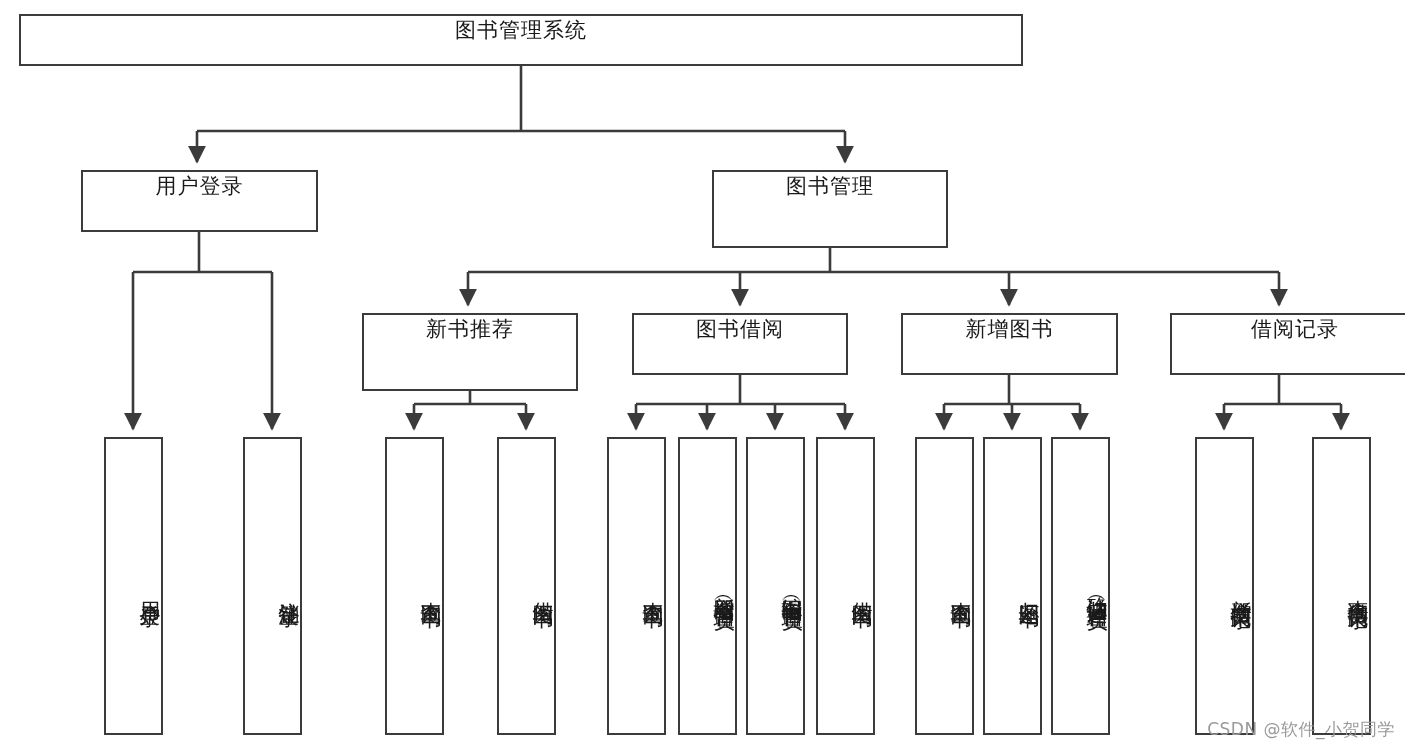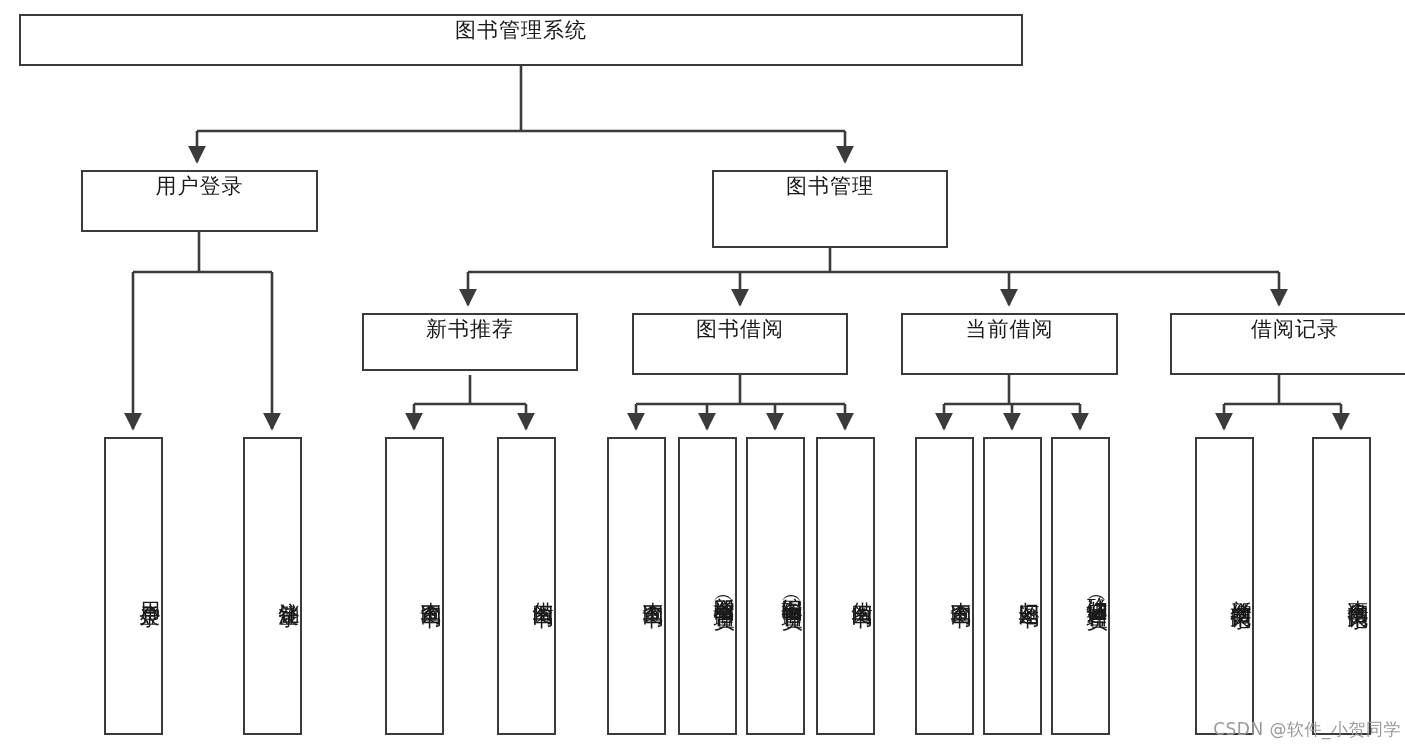--- a/index.html
+++ b/index.html
@@ -50,21 +50,21 @@
     line-height: 1.05;
   }
   .node.v .vtext {
     writing-mode: vertical-rl;
     text-orientation: upright;
     display: block;
     white-space: nowrap;
   }
   .watermark {
     position: absolute;
-    right: 4px;
+    right: 10px;
     bottom: 6px;
     font-size: 17px;
     color: #9a9a9a;
     letter-spacing: 0.5px;
     white-space: nowrap;
   }
 </style>
 </head>
 <body>
 
@@ -125,28 +125,28 @@
     <span>图书管理系统</span>
   </div>
 
   <div class="node h" style="left:81px; top:170px; width:237px; height:62px;">
     <span>用户登录</span>
   </div>
   <div class="node h" style="left:712px; top:170px; width:236px; height:78px;">
     <span>图书管理</span>
   </div>
 
-  <div class="node h" style="left:362px; top:313px; width:216px; height:58px;">
+  <div class="node h" style="left:362px; top:313px; width:216px; height:78px;">
     <span>新书推荐</span>
   </div>
   <div class="node h" style="left:632px; top:313px; width:216px; height:62px;">
     <span>图书借阅</span>
   </div>
   <div class="node h" style="left:901px; top:313px; width:217px; height:62px;">
-    <span>当前借阅</span>
+    <span>新增图书</span>
   </div>
   <div class="node h" style="left:1170px; top:313px; width:250px; height:62px;">
     <span>借阅记录</span>
   </div>
 
   <div class="node v" style="left:104px; top:437px; width:59px; height:298px;">
     <span class="vtext">用户登录</span>
   </div>
   <div class="node v" style="left:243px; top:437px; width:59px; height:298px;">
     <span class="vtext">注销登录</span>

